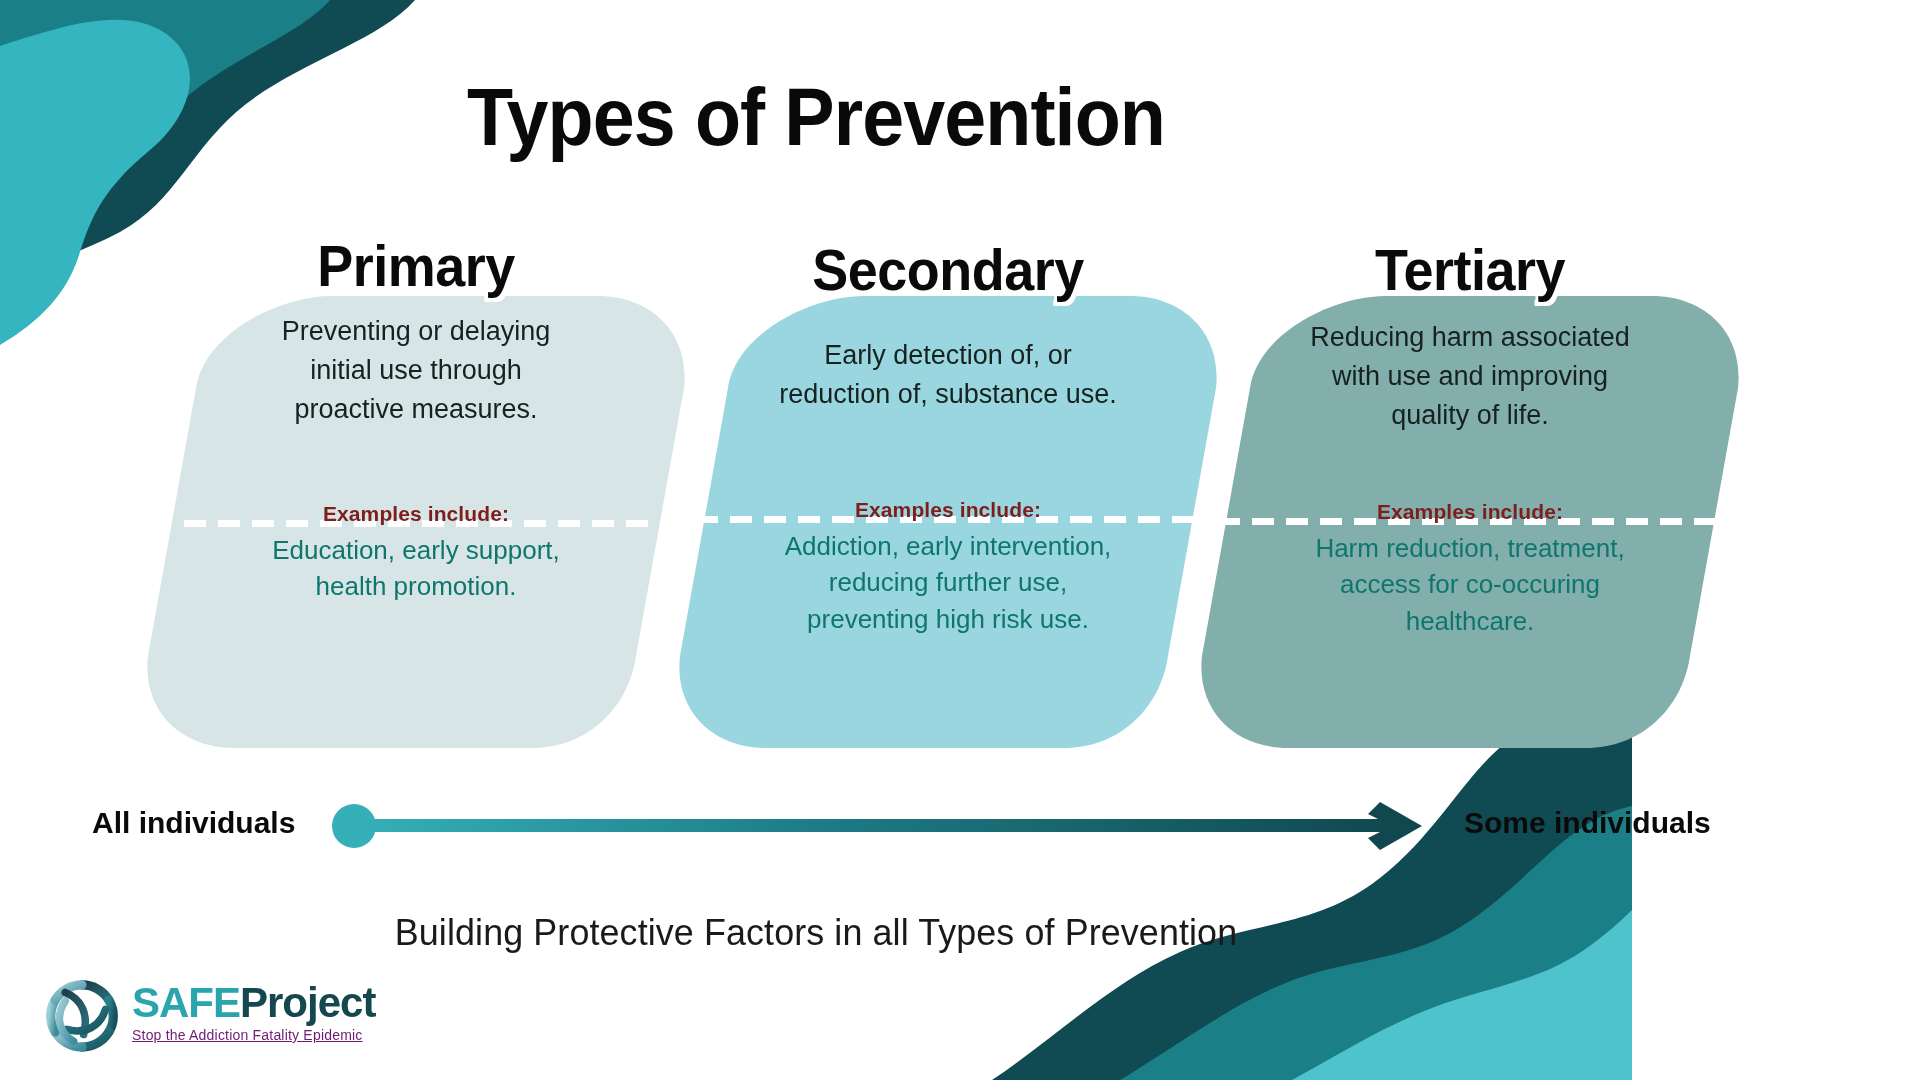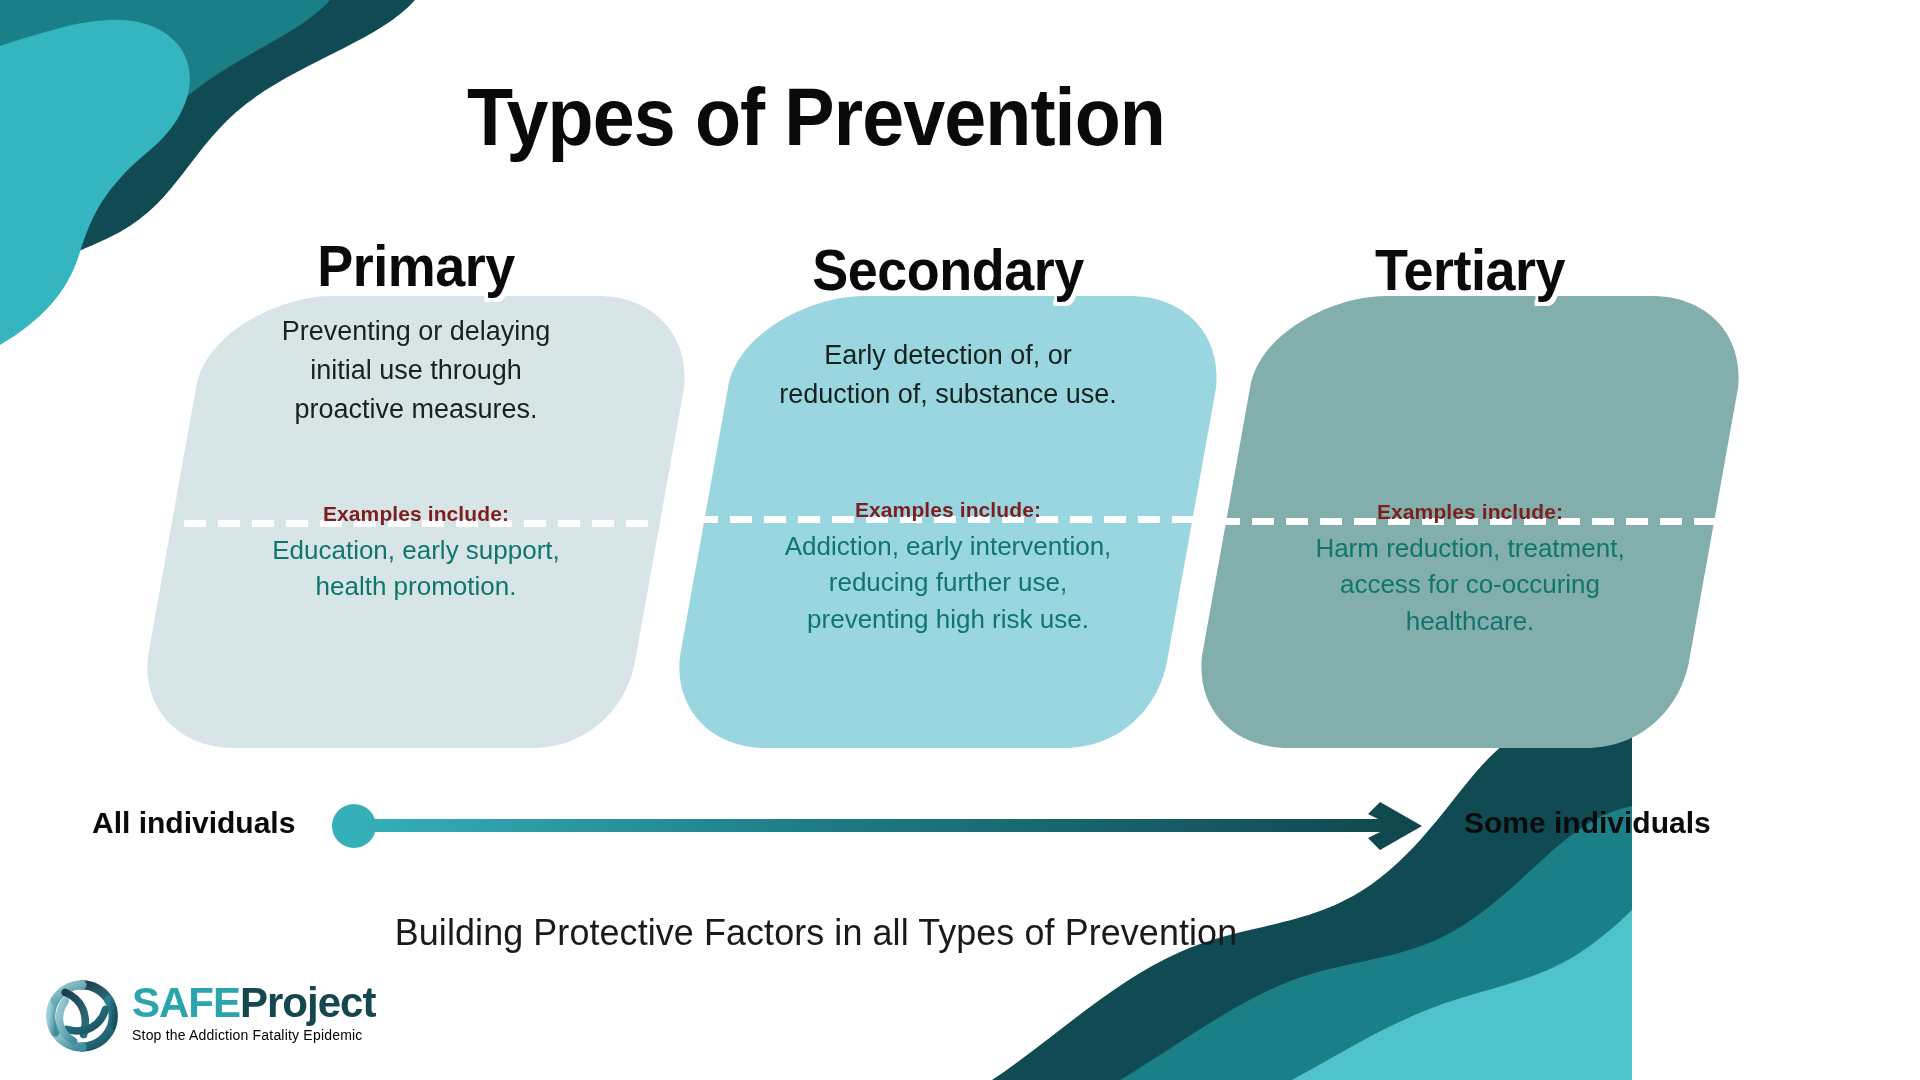--- a/index.html
+++ b/index.html
@@ -113,22 +113,23 @@
   .logo-text{position:absolute;left:92px;top:8px;}
   .logo-word{
     font-family:"Liberation Sans","DejaVu Sans",sans-serif;
     font-weight:bold;font-size:42px;letter-spacing:-1px;line-height:1;
     white-space:nowrap;
   }
   .logo-safe{color:#2aa5ae;}
   .logo-project{color:#15474f;}
   .logo-tag{
     font-family:"Liberation Sans","DejaVu Sans",sans-serif;
-    font-size:14px;color:#000000;letter-spacing:.2px;margin-top:3px;
-    white-space:nowrap;
+    font-size:14px;color:#701a75;letter-spacing:.2px;margin-top:3px;
+    white-space:nowrap;
+    text-decoration:underline;
   }
 </style>
 </head>
 <body>
 
 <div id="stage">
 
   <svg class="corner-waves corner-tl" viewBox="0 0 470 345" xmlns="http://www.w3.org/2000/svg">
     <path d="M0,0 H415 C380,40 300,62 246,104 C190,148 178,200 120,232 C78,255 34,262 0,300 Z" fill="#104a52"></path>
     <path d="M0,0 H330 C300,34 236,56 190,94 C140,136 132,182 82,212 C50,232 24,240 0,270 Z" fill="#1b7f88"></path>
@@ -180,20 +181,25 @@
         <div class="card-ex-text">reducing further use,</div>
         <div class="card-ex-text">preventing high risk use.</div>
       </div>
     </div>
 
     <div class="card-wrap c3">
       <svg class="card-shape" viewBox="0 0 560 452" preserveAspectRatio="none" xmlns="http://www.w3.org/2000/svg">
         <path d="M196,0 H462 C516,0 554,38 548,92 L500,360 C492,414 450,452 396,452 H98 C44,452 6,414 12,360 L60,92 C68,38 142,0 196,0 Z" fill="#82aeab"></path>
       </svg>
       <div class="card-title">Tertiary</div>
+      <div class="card-copy desc-block">
+        <div class="card-desc">Reducing harm associated</div>
+        <div class="card-desc">with use and improving</div>
+        <div class="card-desc">quality of life.</div>
+      </div>
       <div class="divider"></div>
       <div class="card-copy ex-block">
         <div class="card-ex-label">Examples include:</div>
         <div class="card-ex-text">Harm reduction, treatment,</div>
         <div class="card-ex-text">access for co-occuring</div>
         <div class="card-ex-text">healthcare.</div>
       </div>
     </div>
 
   </div>

